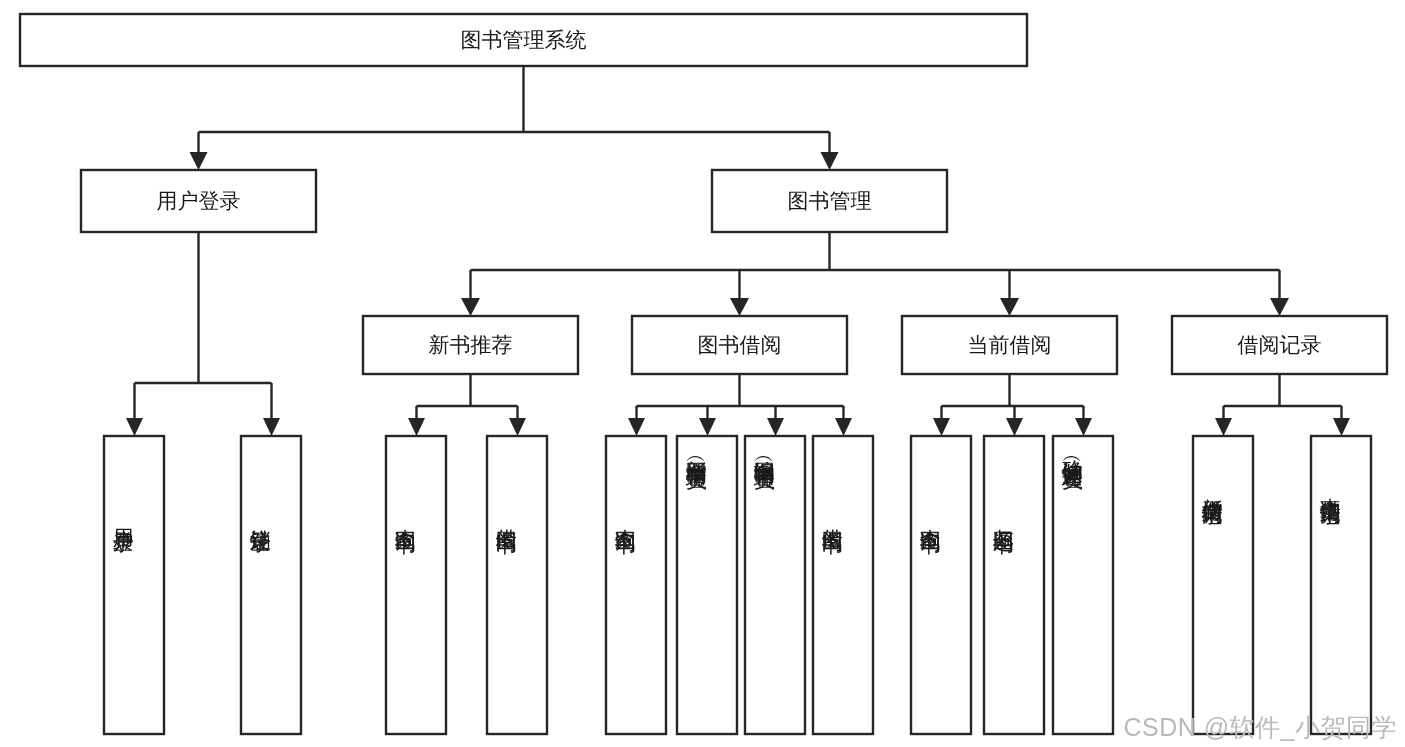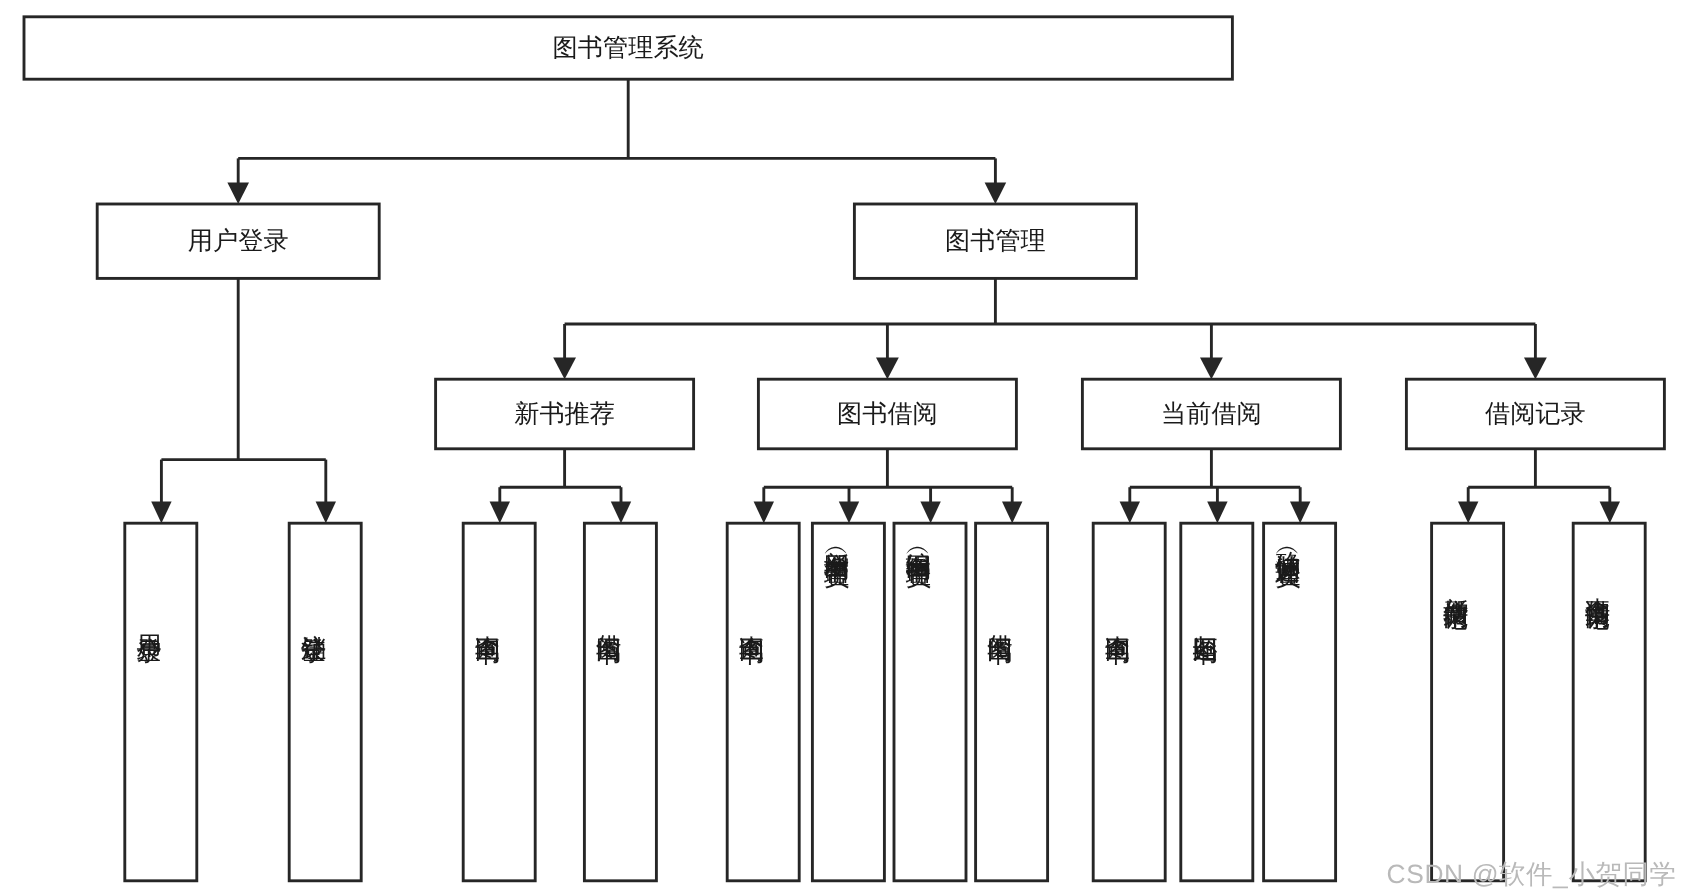--- a/index.html
+++ b/index.html
@@ -59,21 +59,21 @@
     letter-spacing: 1.5px;
     white-space: nowrap;
     text-align: left;
     pointer-events: none;
   }
   #watermark {
     position: absolute;
     right: 8px;
     bottom: 3px;
     font-family: "Liberation Sans", "DejaVu Sans", sans-serif;
-    font-size: 22px;
+    font-size: 25px;
     color: #b9b9b9;
     white-space: nowrap;
     letter-spacing: 0.5px;
   }
 </style>
 </head>
 <body>
 
 <div id="diagram-root">
 

